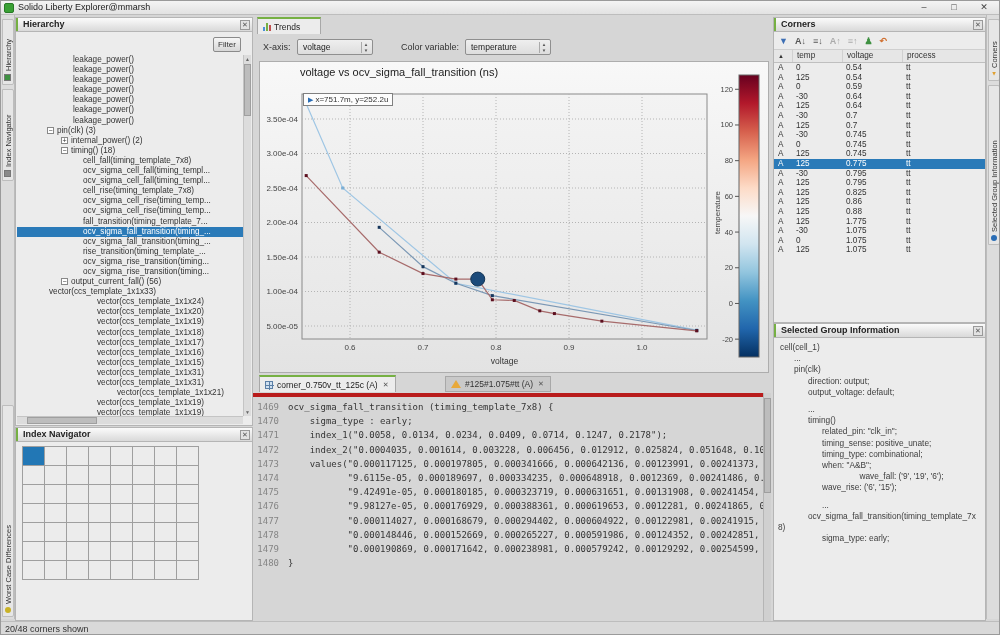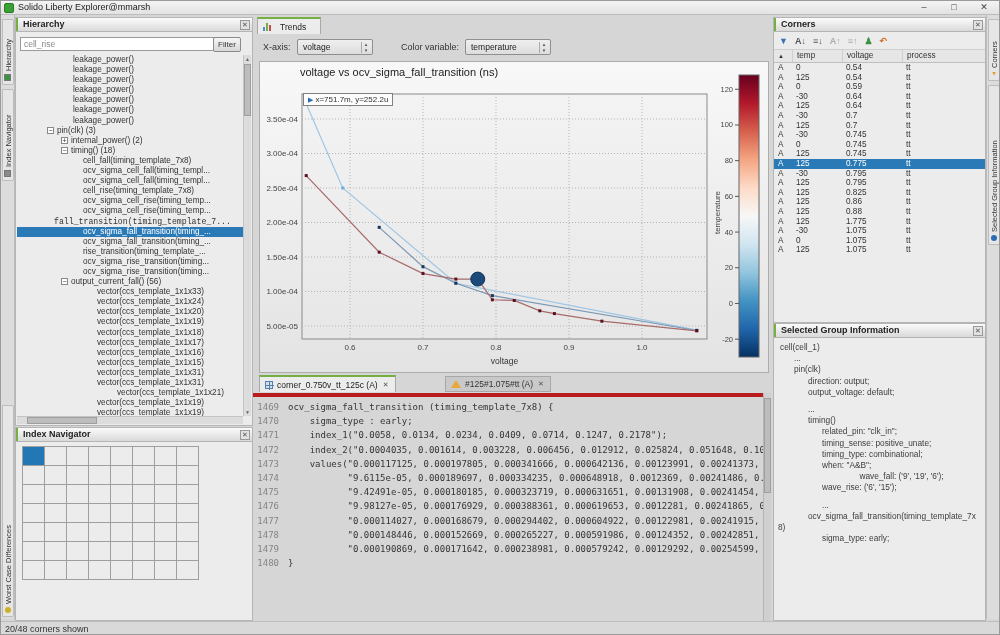--- a/index.html
+++ b/index.html
@@ -48,21 +48,21 @@
   .hsb{position:absolute;left:1px;bottom:1px;right:9px;height:8px;background:#dcdcdc;border-top:1px solid #c4c4c4;}
   .hsb .thumb{position:absolute;left:10px;top:0;width:70px;height:7px;background:#bdbdbd;border:1px solid #9f9f9f;}
   
   .ingrid{position:absolute;left:6px;top:18px;border-left:1px solid #9f9f9f;border-top:1px solid #9f9f9f;
           display:grid;grid-template-columns:repeat(8,22px);grid-auto-rows:19px;width:177px;}
   .ingrid .cell{border-right:1px solid #9f9f9f;border-bottom:1px solid #9f9f9f;background:#ececec;}
   .ingrid .cell.sel{background:#2277b5;}
   
   .maintab{position:absolute;left:256px;top:16px;height:17px;width:64px;background:#ececec;
            border:1px solid #a8a8a8;border-top:2px solid #76b043;border-bottom:none;
-           font-size:8.5px;color:#222;display:flex;align-items:center;gap:9px;padding:0 5px;z-index:2;}
+           font-size:8.5px;color:#222;display:flex;align-items:center;gap:3px;padding:0 5px;z-index:2;}
   .chart-ico{display:flex;align-items:flex-end;gap:1px;height:9px;}
   .chart-ico i{display:block;width:2px;background:#4a90d9;}
   .controls{position:absolute;left:252px;top:33px;width:518px;height:27px;font-size:9px;color:#333;padding-left:48px;}
   .controls .lbl1{position:absolute;left:10px;top:8px;}
   .controls .lbl2{position:absolute;left:148px;top:8px;}
   .dd{position:absolute;top:5px;height:16px;background:linear-gradient(#efefef,#ddd);border:1px solid #8f8f8f;
       border-radius:2px;font-size:8.5px;color:#222;line-height:14px;padding:0 14px 0 5px;}
   .dd .spin{position:absolute;right:2px;top:2px;width:9px;height:11px;border-left:1px solid #aaa;
             font-size:4.5px;line-height:5.5px;text-align:center;color:#555;}
   .dd1{left:44px;width:76px;}
@@ -143,47 +143,46 @@
         <span>Worst Case Differences</span>
       </div>
     </div>
 
   <div class="panel" style="left:14px;top:16px;width:238px;height:409px;">
     <div class="phead">
       <span class="accent"></span>
       <span>Hierarchy</span>
       <span class="pclose">✕</span>
     </div>
-    <input class="filter-input" readonly="" value="cell_rise" style="">
     <div class="filter-btn">Filter</div>
     <div class="tree" id="tree">
         <div class="tree-row" style="padding-left: 56px;"><span>leakage_power()</span></div>
         <div class="tree-row" style="padding-left: 56px;"><span>leakage_power()</span></div>
         <div class="tree-row" style="padding-left: 56px;"><span>leakage_power()</span></div>
         <div class="tree-row" style="padding-left: 56px;"><span>leakage_power()</span></div>
         <div class="tree-row" style="padding-left: 56px;"><span>leakage_power()</span></div>
         <div class="tree-row" style="padding-left: 56px;"><span>leakage_power()</span></div>
         <div class="tree-row" style="padding-left: 56px;"><span>leakage_power()</span></div>
         <div class="tree-row" style="padding-left: 30px;"><span class="exp">−</span><span>pin(clk) (3)</span></div>
         <div class="tree-row" style="padding-left: 44px;"><span class="exp">+</span><span>internal_power() (2)</span></div>
         <div class="tree-row" style="padding-left: 44px;"><span class="exp">−</span><span>timing() (18)</span></div>
         <div class="tree-row" style="padding-left: 66px;"><span>cell_fall(timing_template_7x8)</span></div>
         <div class="tree-row" style="padding-left: 66px;"><span>ocv_sigma_cell_fall(timing_templ...</span></div>
         <div class="tree-row" style="padding-left: 66px;"><span>ocv_sigma_cell_fall(timing_templ...</span></div>
         <div class="tree-row" style="padding-left: 66px;"><span>cell_rise(timing_template_7x8)</span></div>
         <div class="tree-row" style="padding-left: 66px;"><span>ocv_sigma_cell_rise(timing_temp...</span></div>
         <div class="tree-row" style="padding-left: 66px;"><span>ocv_sigma_cell_rise(timing_temp...</span></div>
-        <div class="tree-row" style="padding-left: 37px; font-family: Liberation Mono, monospace;"><span>fall_transition(timing_template_7...</span></div>
+        <div class="tree-row" style="padding-left: 66px;"><span>fall_transition(timing_template_7...</span></div>
         <div class="tree-row sel" style="padding-left: 66px;"><span>ocv_sigma_fall_transition(timing_...</span></div>
         <div class="tree-row" style="padding-left: 66px;"><span>ocv_sigma_fall_transition(timing_...</span></div>
         <div class="tree-row" style="padding-left: 66px;"><span>rise_transition(timing_template_...</span></div>
         <div class="tree-row" style="padding-left: 66px;"><span>ocv_sigma_rise_transition(timing...</span></div>
         <div class="tree-row" style="padding-left: 66px;"><span>ocv_sigma_rise_transition(timing...</span></div>
         <div class="tree-row" style="padding-left: 44px;"><span class="exp">−</span><span>output_current_fall() (56)</span></div>
-        <div class="tree-row" style="padding-left: 80px;"><span>vector(ccs_template_1x1x33)</span></div>
+        <div class="tree-row" style="padding-left: 32px;"><span>vector(ccs_template_1x1x33)</span></div>
         <div class="tree-row" style="padding-left: 80px;"><span>vector(ccs_template_1x1x24)</span></div>
         <div class="tree-row" style="padding-left: 80px;"><span>vector(ccs_template_1x1x20)</span></div>
         <div class="tree-row" style="padding-left: 80px;"><span>vector(ccs_template_1x1x19)</span></div>
         <div class="tree-row" style="padding-left: 80px;"><span>vector(ccs_template_1x1x18)</span></div>
         <div class="tree-row" style="padding-left: 80px;"><span>vector(ccs_template_1x1x17)</span></div>
         <div class="tree-row" style="padding-left: 80px;"><span>vector(ccs_template_1x1x16)</span></div>
         <div class="tree-row" style="padding-left: 80px;"><span>vector(ccs_template_1x1x15)</span></div>
         <div class="tree-row" style="padding-left: 80px;"><span>vector(ccs_template_1x1x31)</span></div>
         <div class="tree-row" style="padding-left: 80px;"><span>vector(ccs_template_1x1x31)</span></div>
         <div class="tree-row" style="padding-left: 100px;"><span>vector(ccs_template_1x1x21)</span></div>

